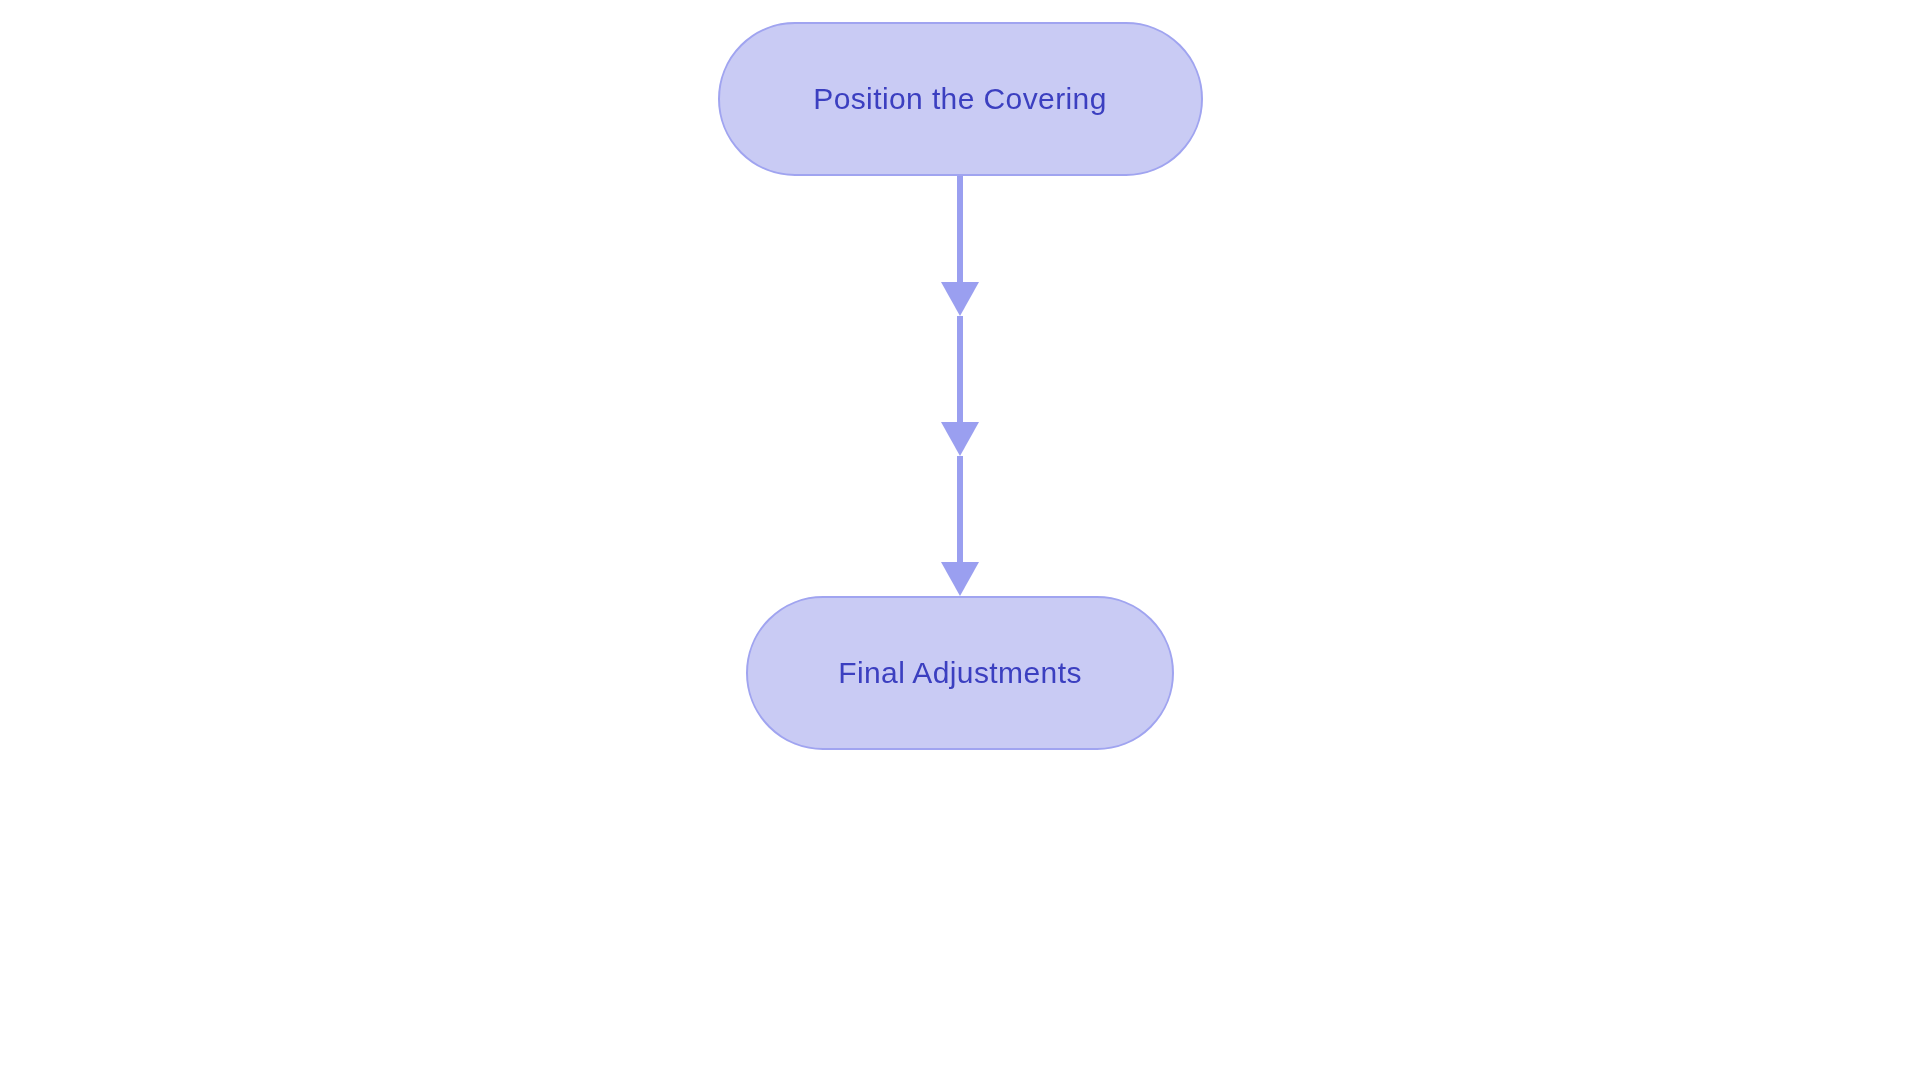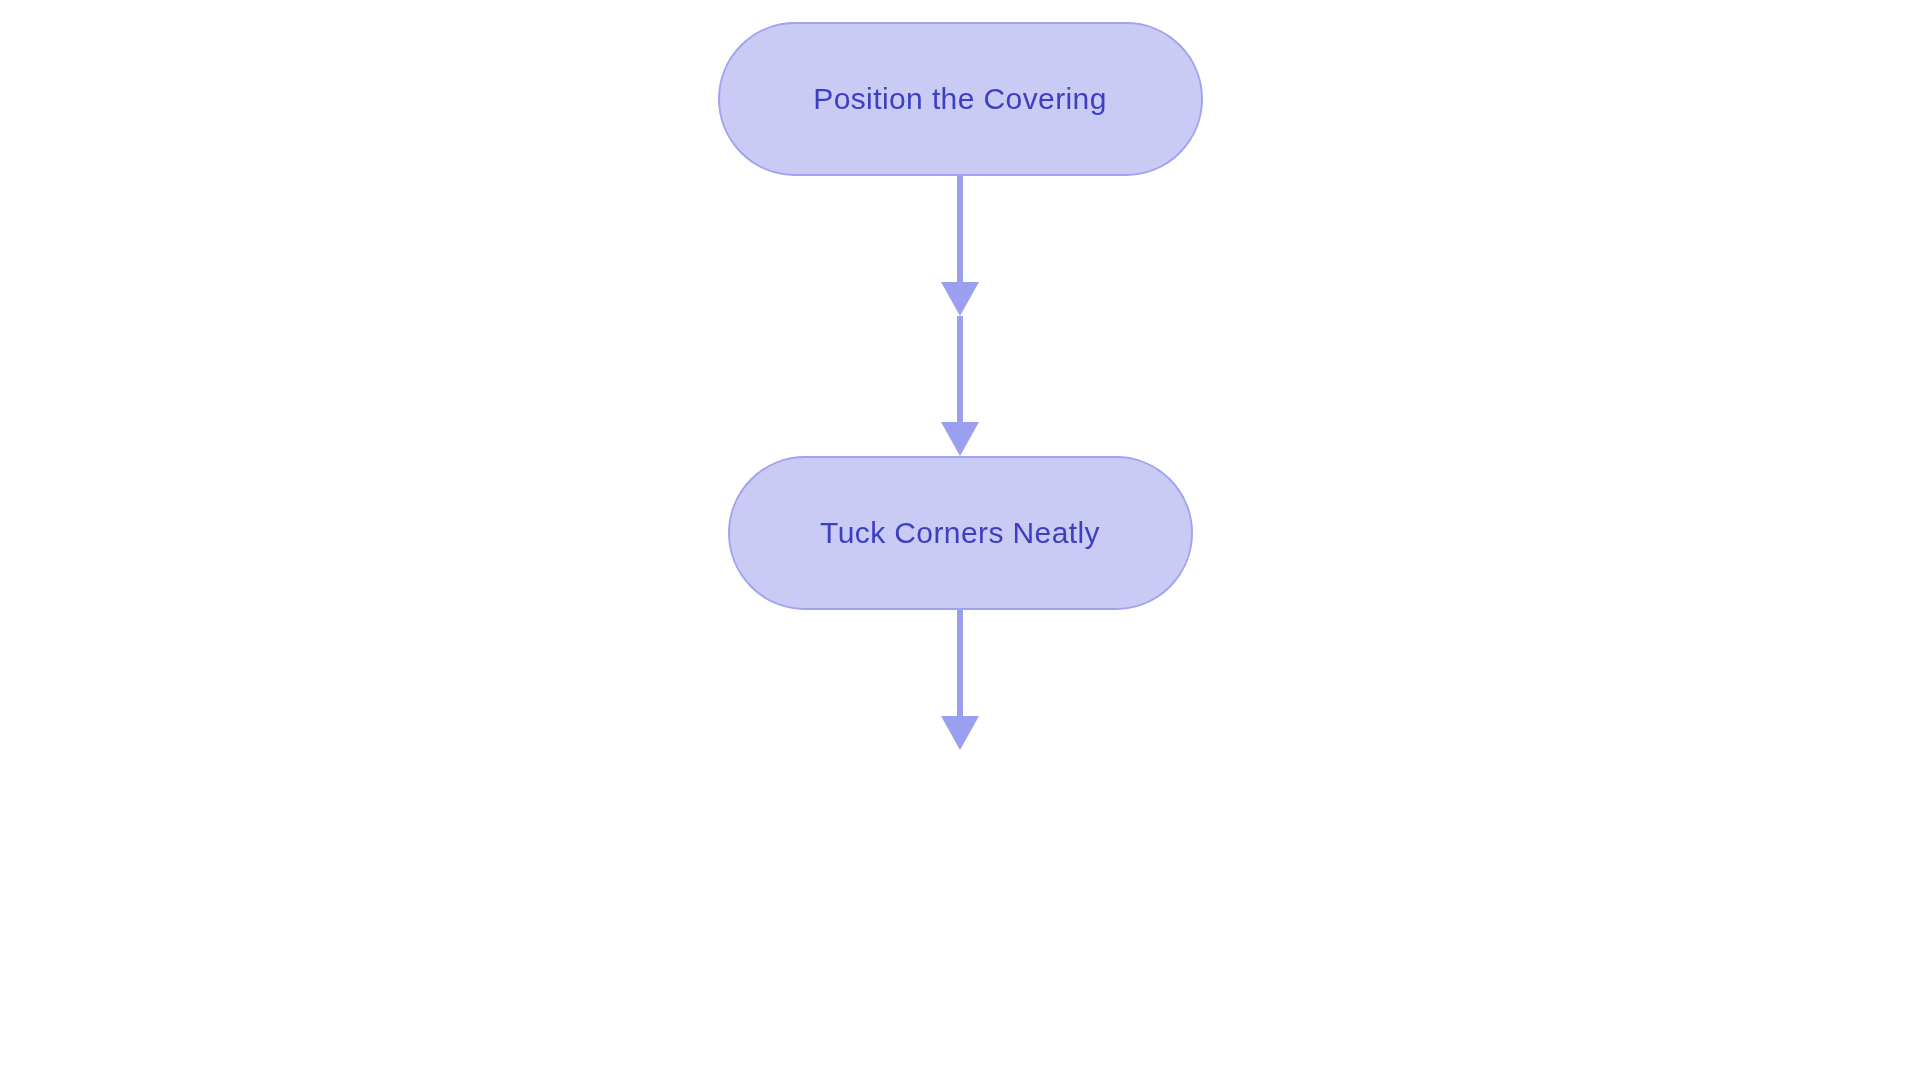--- a/index.html
+++ b/index.html
@@ -83,23 +83,23 @@
     <div class="shaft"></div>
     <div class="head"></div>
   </div>
 
 
   <div class="connector">
     <div class="shaft"></div>
     <div class="head"></div>
   </div>
 
-  <div class="flow-node n3">
-    <span class="node-label">Tuck Corners Neatly</span>
-  </div>
 
   <div class="connector">
     <div class="shaft"></div>
     <div class="head"></div>
   </div>
 
+  <div class="flow-node n4">
+    <span class="node-label">Final Adjustments</span>
+  </div>
 
 </div>
 
 </body></html>

